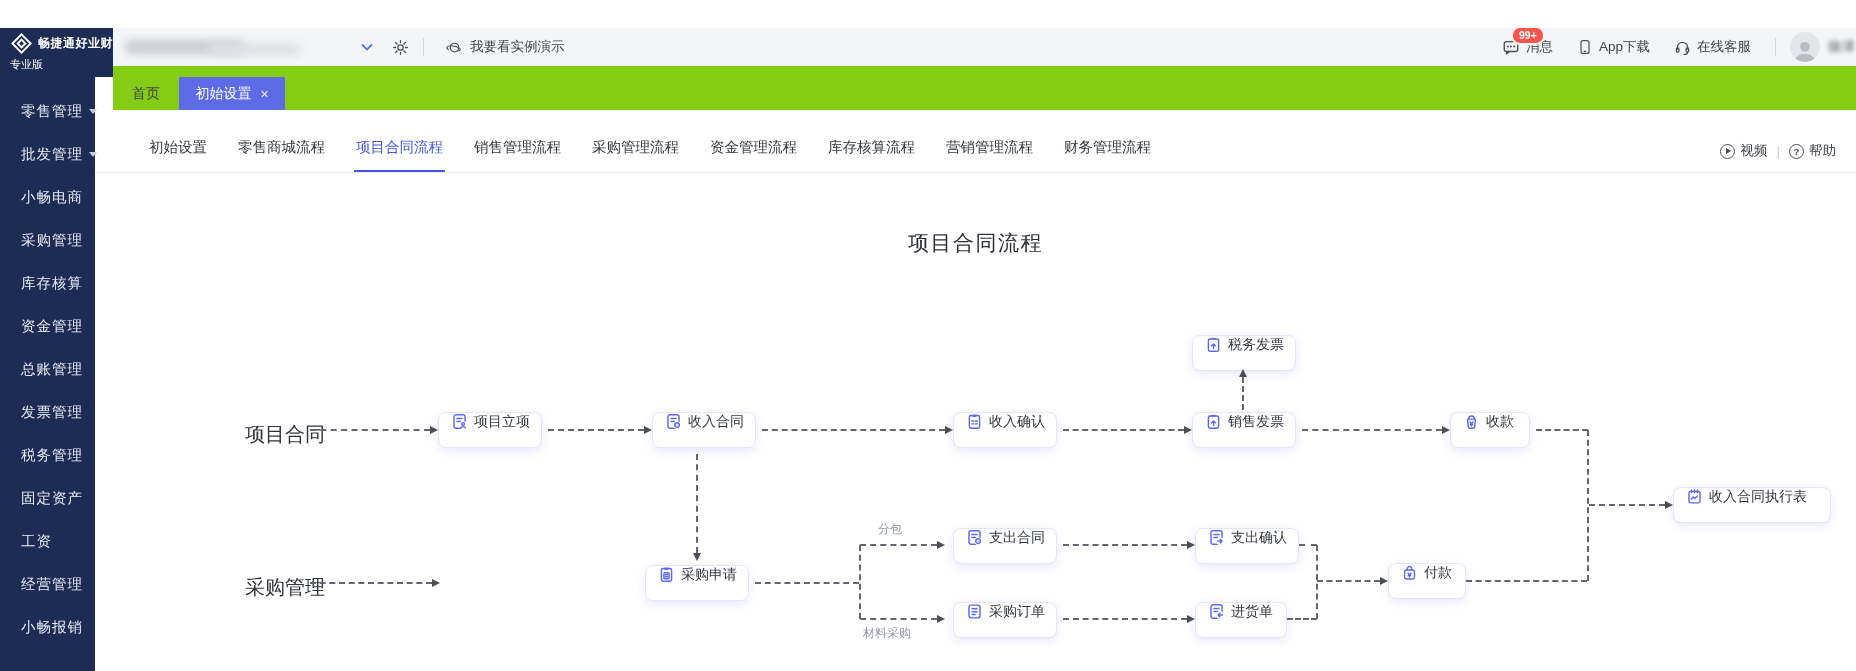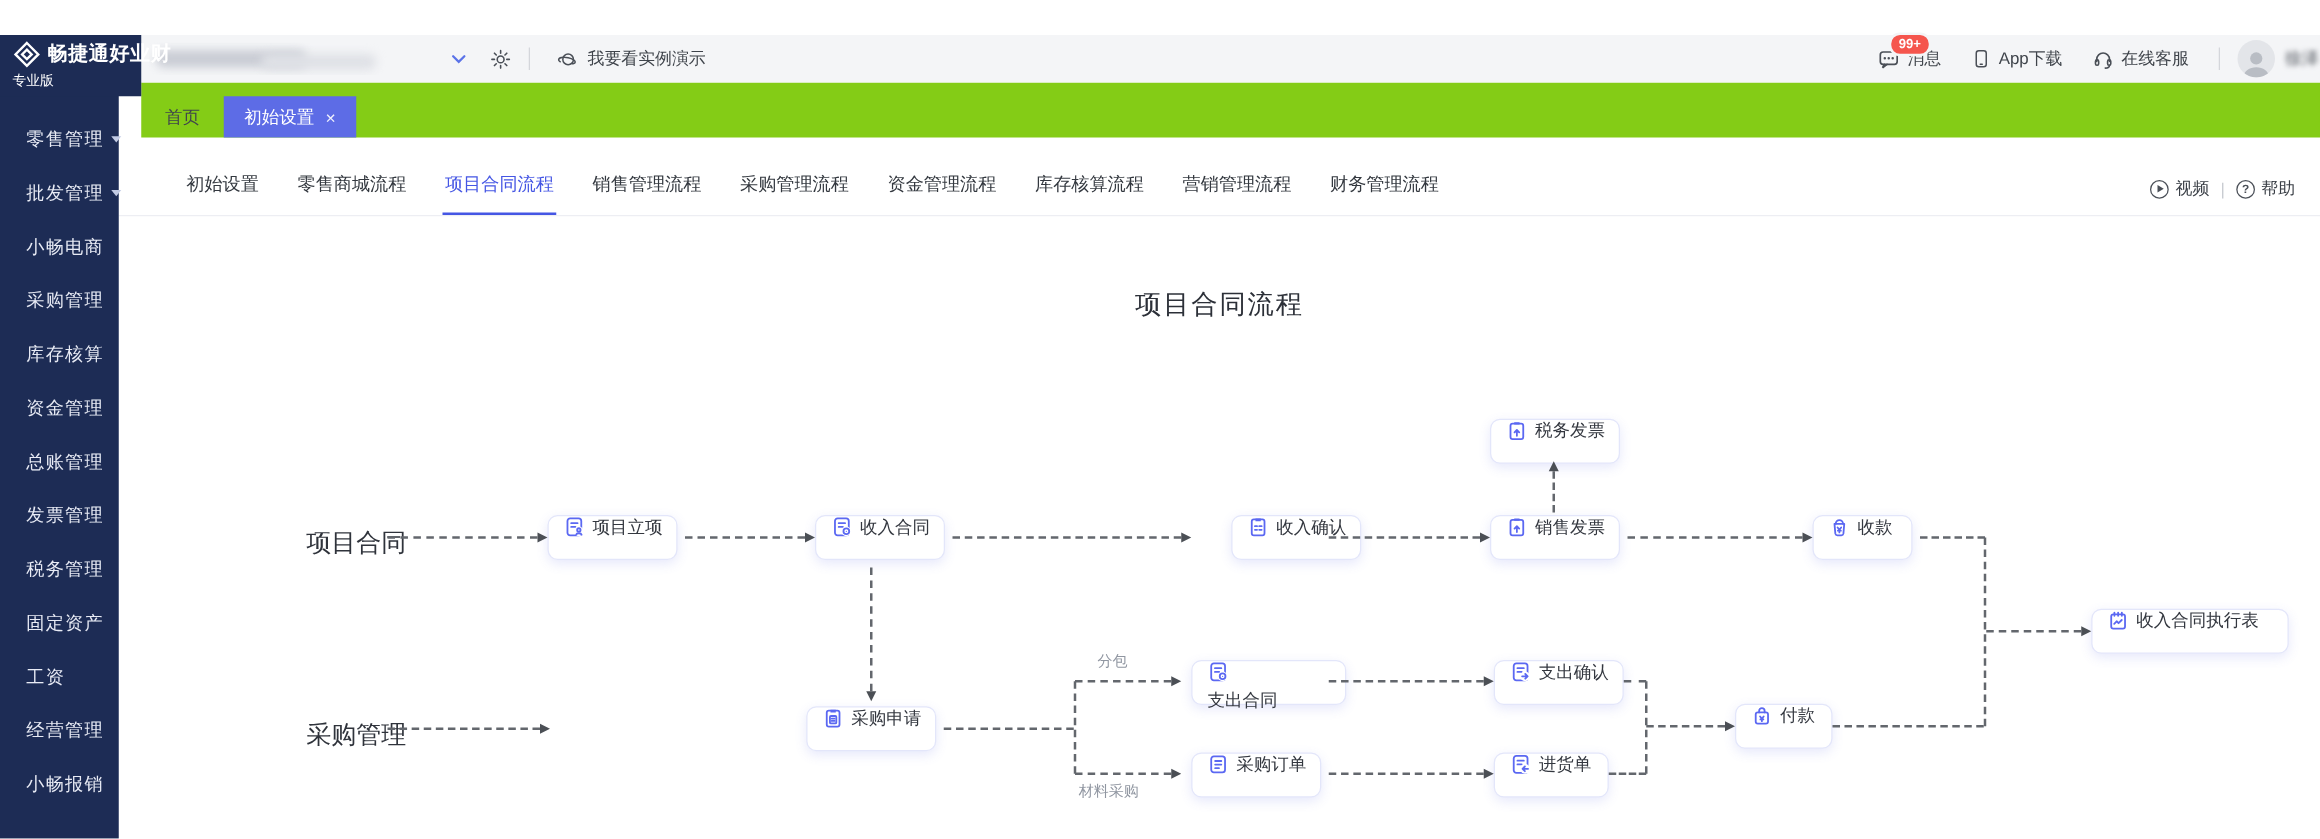--- a/index.html
+++ b/index.html
@@ -4,21 +4,21 @@
 <style>
   html,body{margin:0;padding:0;background:#fff;}
   #page{position:relative;width:1856px;height:671px;overflow:hidden;
         font-family:"Liberation Sans","DejaVu Sans",sans-serif;color:#33373f;background:#fff;}
   
   #topstrip{position:absolute;left:0;top:0;width:1856px;height:28px;background:#ffffff;}
   
   #logo{position:absolute;left:0;top:28px;width:113px;height:49px;background:#1d2c55;z-index:5;
         padding:4px 0 0 10px;box-sizing:border-box;}
   #logo .row1{display:flex;align-items:center;gap:5px;}
-  #logo .bname{color:#fff;font-size:16px;font-weight:bold;white-space:nowrap;letter-spacing:.5px;}
+  #logo .bname{color:#fff;font-size:12px;font-weight:bold;white-space:nowrap;letter-spacing:.5px;}
   #logo .bedition{color:#fff;font-size:11px;margin-top:2px;}
   
   #sidebar{position:absolute;left:0;top:28px;width:95px;height:643px;background:#1d2c55;z-index:4;
            padding-top:62px;box-sizing:border-box;}
   .side-item{height:43px;display:flex;align-items:center;padding-left:21px;color:#e8ebf5;
              font-size:14.5px;font-weight:500;letter-spacing:1px;cursor:pointer;white-space:nowrap;}
   .side-item .chev{width:0;height:0;border-left:4.5px solid transparent;border-right:4.5px solid transparent;
                    border-top:5.5px solid #c2cbe4;margin-left:6px;}
   
   #header{position:absolute;left:113px;top:28px;right:0;height:38px;background:#f4f5f7;
@@ -263,21 +263,21 @@
             <svg width="17" height="17" viewBox="0 0 20 20" fill="none" stroke="#5b68f2" stroke-width="1.7" stroke-linecap="round" stroke-linejoin="round">
               <rect x="3.5" y="2" width="13" height="16" rx="2.5"></rect>
               <path d="M7 6.5h6M7 10h4"></path>
               <circle cx="14.2" cy="14.2" r="4.6" fill="#fff" stroke="none"></circle>
               <circle cx="14.2" cy="14.2" r="2.7"></circle>
               <circle cx="14.2" cy="14.2" r=".6" fill="#5b68f2" stroke="none"></circle>
             </svg>
           </span>
           <span class="nlabel">收入合同</span>
         </div>
-        <div class="node" style="left: 858px; top: 239px; width: 104px; margin-left: 32px;">
+        <div class="node" style="left: 858px; top: 239px; width: 104px;">
           <span class="nicon">
             <svg width="17" height="17" viewBox="0 0 20 20" fill="none" stroke="#5b68f2" stroke-width="1.7" stroke-linecap="round" stroke-linejoin="round">
               <rect x="4" y="3" width="12" height="15" rx="2"></rect>
               <path d="M7.5 2h5v2.6h-5z" fill="#5b68f2" stroke="none"></path>
               <path d="M7 9.3h2M11 9.3h2.3M7 12.8h2M11 12.8h2.3"></path>
             </svg>
           </span>
           <span class="nlabel">收入确认</span>
         </div>
         <div class="node" style="left: 1097px; top: 239px; width: 104px;">
@@ -324,21 +324,21 @@
           <span class="nicon">
             <svg width="17" height="17" viewBox="0 0 20 20" fill="none" stroke="#5b68f2" stroke-width="1.7" stroke-linecap="round" stroke-linejoin="round">
               <rect x="4" y="3" width="12" height="15" rx="2"></rect>
               <path d="M7.5 2h5v2.6h-5z" fill="#5b68f2" stroke="none"></path>
               <rect x="7" y="8" width="6" height="7" rx="1"></rect>
               <path d="M8.6 10.4h2.8M8.6 12.6h2.8"></path>
             </svg>
           </span>
           <span class="nlabel">采购申请</span>
         </div>
-        <div class="node" style="left: 858px; top: 355px; width: 124px; flex-direction: column;">
+        <div class="node" style="left: 858px; top: 355px; width: 104px;">
           <span class="nicon">
             <svg width="17" height="17" viewBox="0 0 20 20" fill="none" stroke="#5b68f2" stroke-width="1.7" stroke-linecap="round" stroke-linejoin="round">
               <rect x="3.5" y="2" width="13" height="16" rx="2.5"></rect>
               <path d="M7 6.5h6M7 10h4"></path>
               <circle cx="14.2" cy="14.2" r="4.6" fill="#fff" stroke="none"></circle>
               <circle cx="14.2" cy="14.2" r="2.7"></circle>
               <circle cx="14.2" cy="14.2" r=".6" fill="#5b68f2" stroke="none"></circle>
             </svg>
           </span>
           <span class="nlabel">支出合同</span>

